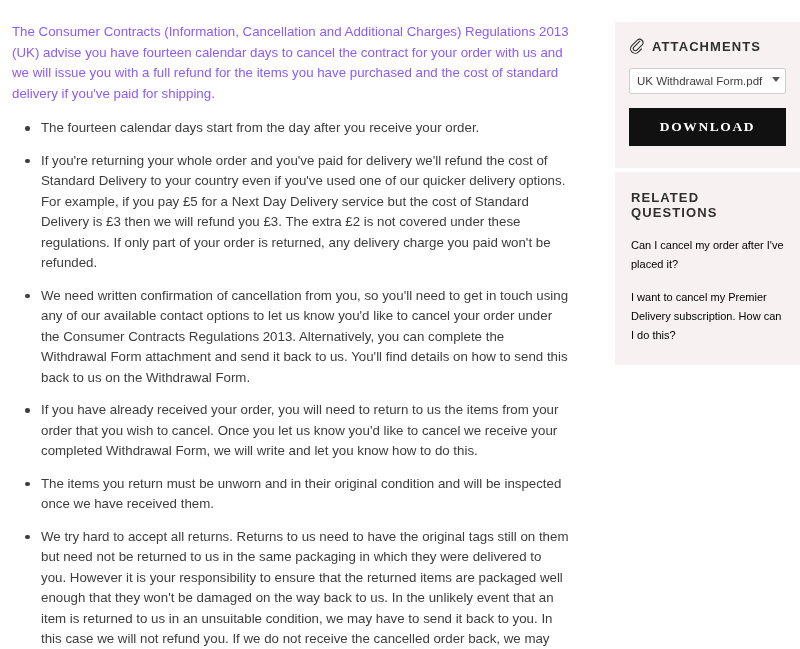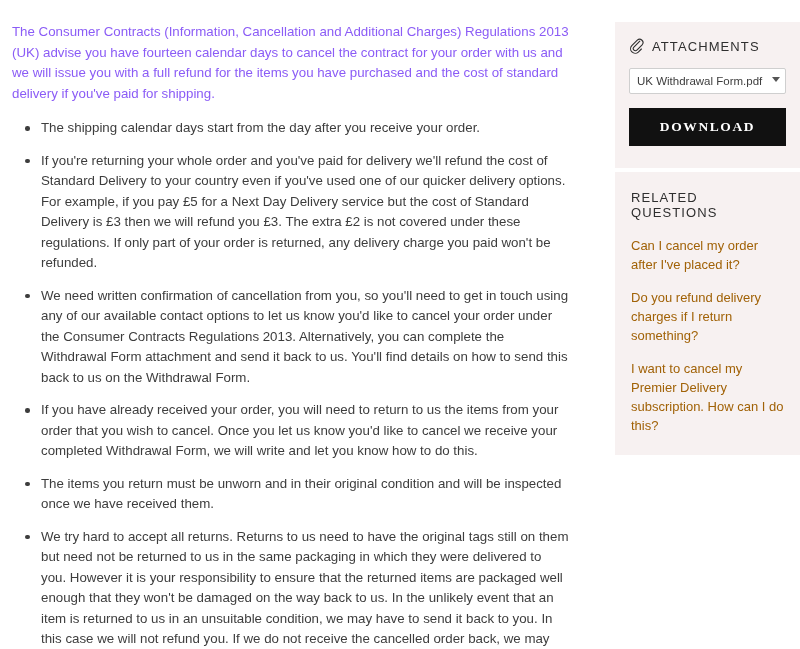--- a/index.html
+++ b/index.html
@@ -83,21 +83,21 @@
   }
   .panel {
     background: #f7f1f1;
     padding: 16px 14px 18px 14px;
   }
   .panel.attachments { padding-bottom: 22px; }
   .panel-title {
     display: flex;
     align-items: center;
     font-size: 13px;
-    font-weight: normal;
+    font-weight: bold;
     letter-spacing: 1.1px;
     color: #2f2f2f;
     text-transform: uppercase;
     margin: 0 0 14px 0;
   }
   .clip-icon {
     display: inline-block;
     width: 16px;
     height: 16px;
     margin-right: 7px;
@@ -146,40 +146,40 @@
     text-transform: uppercase;
     cursor: pointer;
   }
   .panel.related {
     margin-top: 4px;
     padding: 18px 16px 20px 16px;
   }
   .panel.related .panel-title { margin-bottom: 16px; }
   .related-link {
     display: block;
-    font-size: 13px;
+    font-size: 11px;
     line-height: 19px;
-    color: #a16207;
+    color: #000000;
     text-decoration: none;
     margin-bottom: 14px;
   }
   .related-link:last-child { margin-bottom: 0; }
 </style>
 </head>
 <body>
 
 <div class="page">
 
 
   <div class="content-wrap">
 
     <div class="article">
       <p>The Consumer Contracts (Information, Cancellation and Additional Charges) Regulations 2013 (UK) advise you have fourteen calendar days to cancel the contract for your order with us and we will issue you with a full refund for the items you have purchased and the cost of standard delivery if you've paid for shipping.</p>
       <ul>
-        <li>The shipping calendar days start from the day after you receive your order.</li>
+        <li>The fourteen calendar days start from the day after you receive your order.</li>
         <li>If you're returning your whole order and you've paid for delivery we'll refund the cost of Standard Delivery to your country even if you've used one of our quicker delivery options. For example, if you pay £5 for a Next Day Delivery service but the cost of Standard Delivery is £3 then we will refund you £3. The extra £2 is not covered under these regulations. If only part of your order is returned, any delivery charge you paid won't be refunded.</li>
         <li>We need written confirmation of cancellation from you, so you'll need to get in touch using any of our available contact options to let us know you'd like to cancel your order under the Consumer Contracts Regulations 2013. Alternatively, you can complete the Withdrawal Form attachment and send it back to us. You'll find details on how to send this back to us on the Withdrawal Form.</li>
         <li>If you have already received your order, you will need to return to us the items from your order that you wish to cancel. Once you let us know you'd like to cancel we receive your completed Withdrawal Form, we will write and let you know how to do this.</li>
         <li>The items you return must be unworn and in their original condition and will be inspected once we have received them.</li>
         <li>We try hard to accept all returns. Returns to us need to have the original tags still on them but need not be returned to us in the same packaging in which they were delivered to you. However it is your responsibility to ensure that the returned items are packaged well enough that they won't be damaged on the way back to us. In the unlikely event that an item is returned to us in an unsuitable condition, we may have to send it back to you. In this case we will not refund you. If we do not receive the cancelled order back, we may arrange to have it collected at your cost.</li>
       </ul>
     </div>
 
     <div class="sidebar">
 
@@ -197,19 +197,18 @@
             <option>UK Withdrawal Form.pdf</option>
           </select>
           <span class="select-arrow"></span>
         </div>
         <button class="download-btn">Download</button>
       </div>
 
       <div class="panel related">
         <div class="panel-title">Related Questions</div>
         <a class="related-link" href="#">Can I cancel my order after I've placed it?</a>
-        <a class="related-link" href="#">Do you refund delivery charges if I return something?</a>
         <a class="related-link" href="#">I want to cancel my Premier Delivery subscription. How can I do this?</a>
       </div>
 
     </div>
   </div>
 </div>
 
 </body></html>

